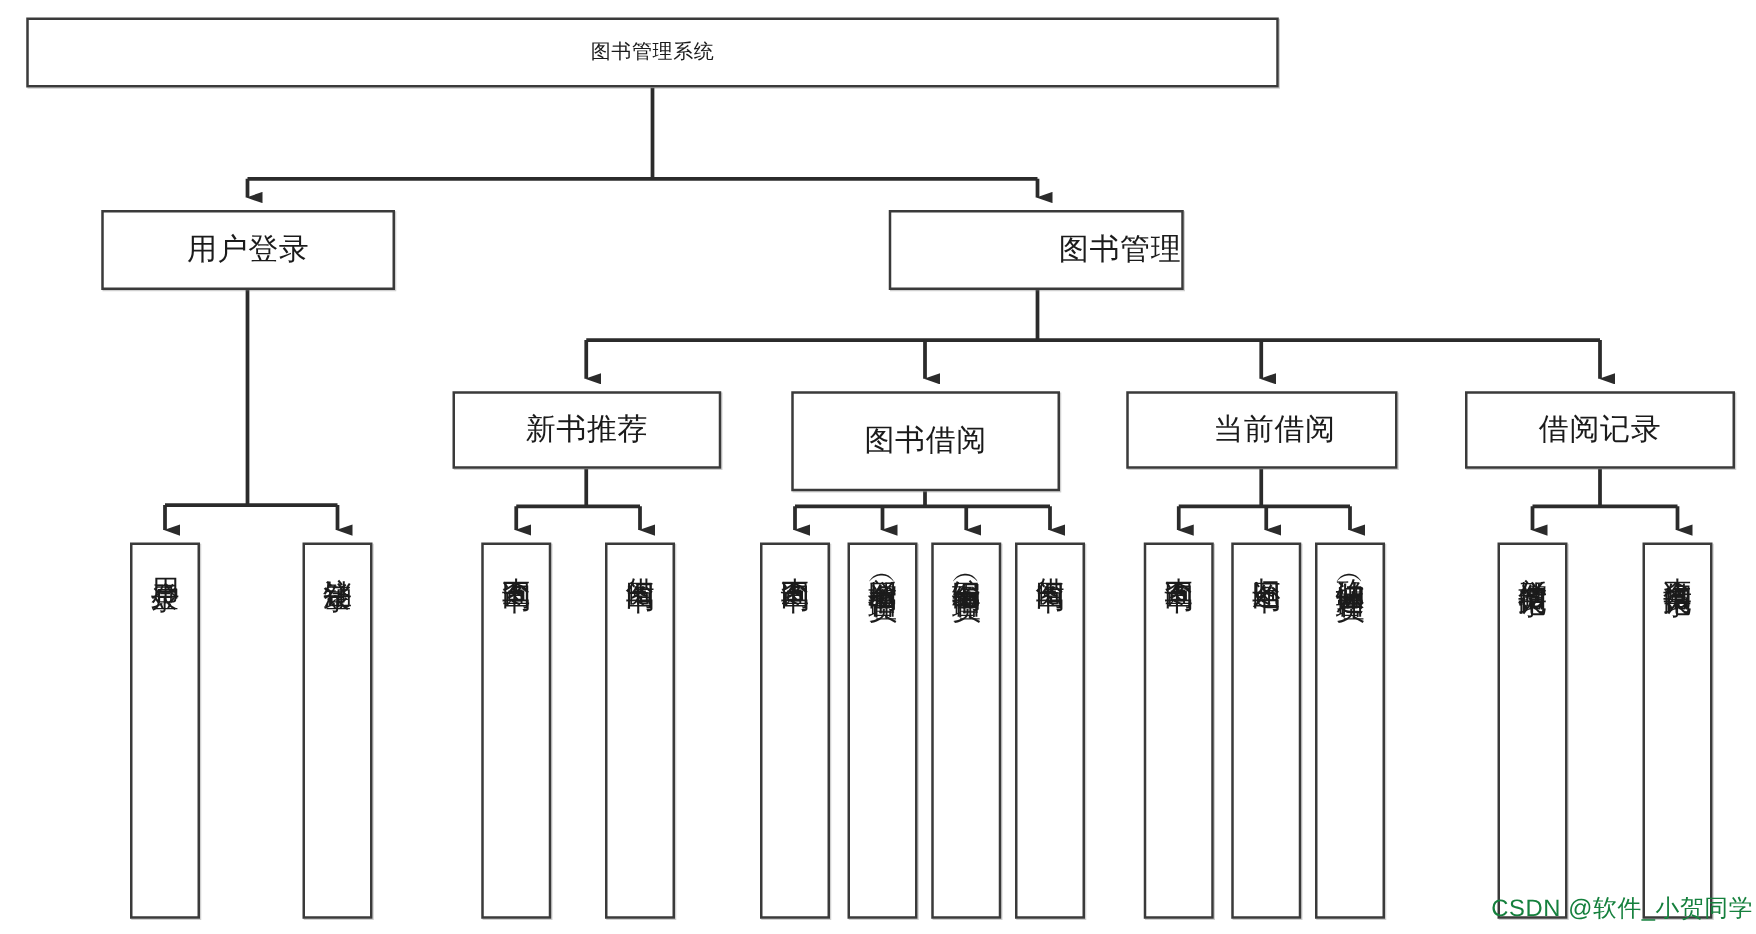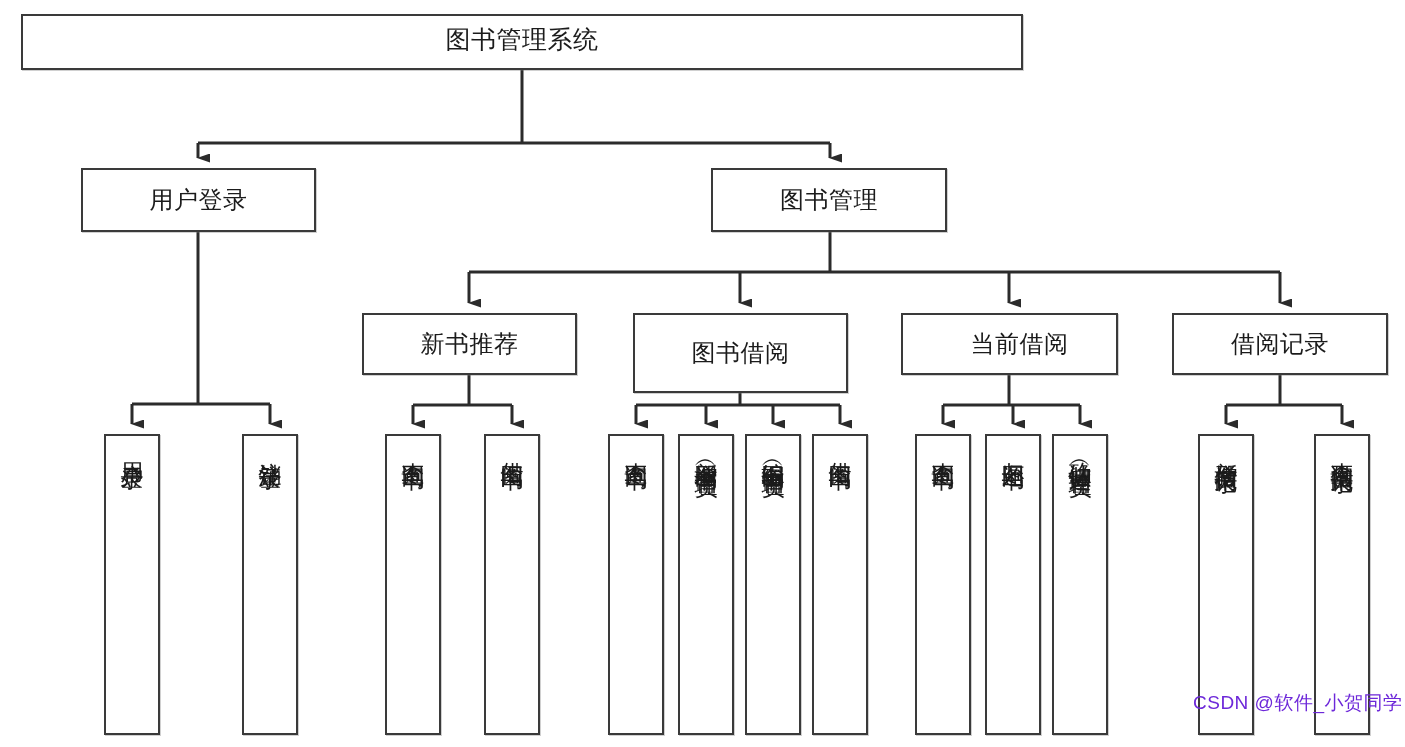--- a/index.html
+++ b/index.html
@@ -42,22 +42,21 @@
     text-align: center;
     line-height: 1.12;
     letter-spacing: 0.5px;
   }
   
   .node.horizontal .node-label {
     font-size: 24px;
     white-space: nowrap;
   }
   .node.root .node-label {
-    font-size: 25px;
-    font-family: Liberation Mono, monospace;
+    font-size: 16px;
   }
   
   .node.vertical {
     align-items: flex-start;
     justify-content: center;
     padding-top: 8px;
   }
   .node.vertical .node-label {
     font-size: 23px;
     writing-mode: vertical-rl;
@@ -132,21 +131,21 @@
     </g>
   </svg>
 
   <div class="node horizontal root" style="left: 21px; top: 14px; width: 1002px; height: 56px; border-color: rgb(58, 58, 58); background: rgb(255, 255, 255); color: rgb(27, 27, 27);">
     <span class="node-label">图书管理系统</span>
   </div>
 
   <div class="node horizontal" style="left: 81px; top: 168px; width: 235px; height: 64px; border-color: rgb(58, 58, 58); background: rgb(255, 255, 255); color: rgb(27, 27, 27);">
     <span class="node-label">用户登录</span>
   </div>
-  <div class="node horizontal" style="left: 711px; top: 168px; width: 236px; height: 64px; border-color: rgb(58, 58, 58); background: rgb(255, 255, 255); color: rgb(27, 27, 27);">
+  <div class="node horizontal" style="left: 711px; top: 168px; width: 236px; height: 64px; border-color: rgb(58, 58, 58); background: rgb(255, 255, 255); color: rgb(27, 27, 27); justify-content: flex-end;">
     <span class="node-label">图书管理</span>
   </div>
 
   <div class="node horizontal" style="left: 362px; top: 313px; width: 215px; height: 62px; border-color: rgb(58, 58, 58); background: rgb(255, 255, 255); color: rgb(27, 27, 27);">
     <span class="node-label">新书推荐</span>
   </div>
   <div class="node horizontal" style="left: 633px; top: 313px; width: 215px; height: 80px; border-color: rgb(58, 58, 58); background: rgb(255, 255, 255); color: rgb(27, 27, 27);">
     <span class="node-label">图书借阅</span>
   </div>
   <div class="node horizontal" style="left: 901px; top: 313px; width: 217px; height: 62px; border-color: rgb(58, 58, 58); background: rgb(255, 255, 255); color: rgb(27, 27, 27); padding-left: 20px;">
@@ -189,15 +188,15 @@
   <div class="node vertical" style="left: 1052px; top: 434px; width: 56px; height: 301px; border-color: rgb(58, 58, 58); background: rgb(255, 255, 255); color: rgb(27, 27, 27);">
     <span class="node-label">确认归还（管理员）</span>
   </div>
   <div class="node vertical" style="left: 1198px; top: 434px; width: 56px; height: 301px; border-color: rgb(58, 58, 58); background: rgb(255, 255, 255); color: rgb(27, 27, 27);">
     <span class="node-label">新增借阅记录</span>
   </div>
   <div class="node vertical" style="left: 1314px; top: 434px; width: 56px; height: 301px; border-color: rgb(58, 58, 58); background: rgb(255, 255, 255); color: rgb(27, 27, 27);">
     <span class="node-label">查询借阅记录</span>
   </div>
 
-  <div class="watermark" style="left: 1193px; top: 690px; color: #6d28d9;">CSDN @软件_小贺同学</div>
+  <div class="watermark" style="left: 1193px; top: 714px; color: #15803d;">CSDN @软件_小贺同学</div>
 
 </div>
 
 </body></html>

